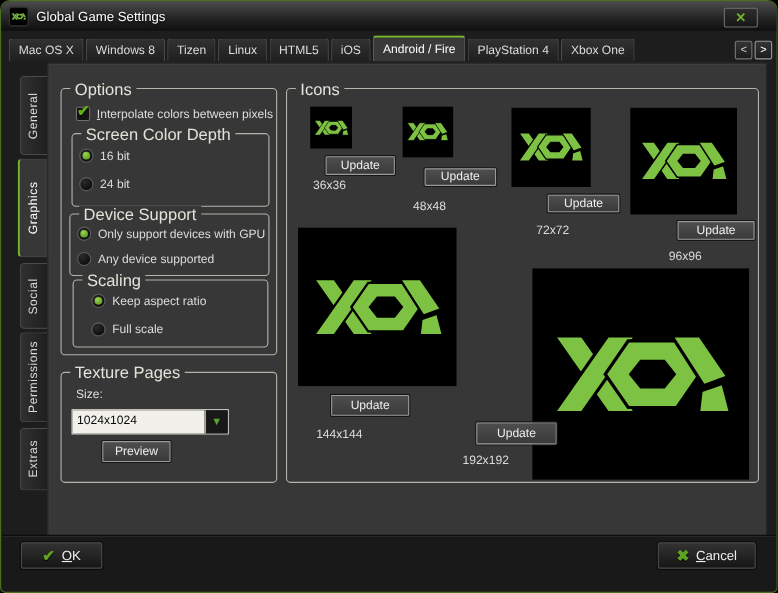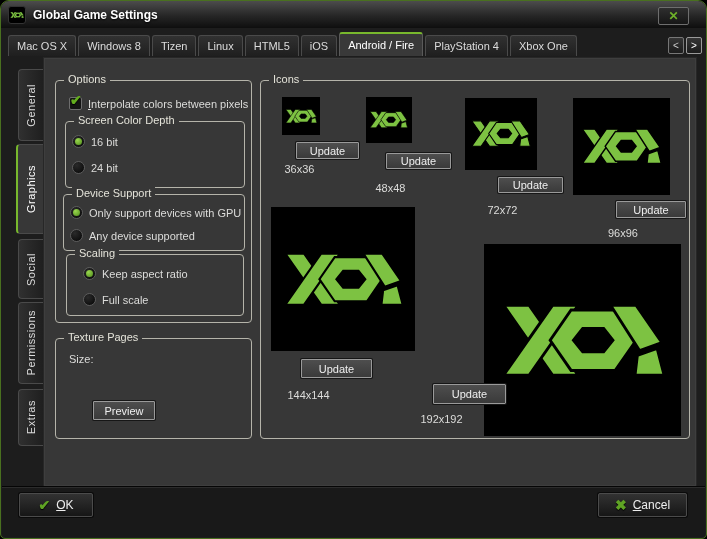--- a/index.html
+++ b/index.html
@@ -13,21 +13,21 @@
   #titlebar {
     position:absolute; left:0; top:0; right:0; height:27px;
     background:linear-gradient(#4c4c4c, #262626 55%, #0e0e0e);
     border-radius:8px 8px 0 0; display:flex; align-items:center; padding-left:7px;
   }
   .title-icon {
     width:18px; height:18px; background:#000; border:1px solid #333; border-radius:3px;
     display:flex; align-items:center; justify-content:center; margin-right:7px;
   }
   .title-icon svg { width:14px; height:8px; }
-  #title-text { color:#fff; font-size:12px; font-weight:bold; text-shadow:0 1px 2px #000; }
+  #title-text { color:#fff; font-size:12px; font-weight:normal; text-shadow:0 1px 2px #000; }
   #close-btn {
     position:absolute; right:17px; top:6px; width:31px; height:18px;
     background:linear-gradient(#2e2e2e,#161616); border:1px solid #6e6e6e;
     border-radius:2px; color:#6fb229; font-size:12px; font-weight:bold;
     display:flex; align-items:center; justify-content:center; line-height:1; cursor:default;
   }
   
   #ptabs {
     position:absolute; left:7px; top:31px; right:44px; height:24px;
     display:flex; align-items:flex-end; gap:2px; overflow:hidden; white-space:nowrap;
@@ -70,21 +70,21 @@
   #panel {
     position:absolute; left:42px; top:56px; width:654px; height:430px;
     background:#373737; border:1px solid #272727;
     box-shadow:inset 0 0 0 1px #3e3e3e;
   }
   .groupbox {
     position:absolute; border:1px solid #b5b4aa; border-radius:4px;
   }
   .groupbox > .legend {
     position:absolute; top:-8px; left:8px; background:#373737; padding:0 4px;
-    font-size:11px; color:#e4e3d9;
+    font-size:15px; color:#e4e3d9;
   }
   .label-text { font-size:11px; color:#dcdcda;text-align:right; }
   .accel { display:inline-block; }
   .accel::first-letter { text-decoration:underline; }
   
   .check-row { position:absolute; display:flex; align-items:center; gap:6px; }
   .checkbox {
     width:13px; height:13px; background:#141414; border:1px solid #6e6e6e; border-radius:2px;
     position:relative; flex:0 0 auto;
   }
@@ -264,20 +264,26 @@
         <div class="radio-row" style="left:16px; top:38px;">
           <span class="radio"></span>
           <span class="label-text">Full scale</span>
         </div>
       </div>
     </div>
 
     <div class="groupbox" style="left:11px; top:280px; width:197px; height:101px;">
       <span class="legend">Texture Pages</span>
       <span class="label-text" style="position:absolute; left:13px; top:14px;">Size:</span>
+      <div class="combo" style="left:9px; top:33px; width:143px; height:23px;">
+        <span class="field">1024x1024</span>
+        <span class="arrow-btn">
+          <span>▼</span>
+        </span>
+      </div>
       <div class="btn" style="left:9px; top:62px; width:62px; height:19px;">
         <span>Preview</span>
       </div>
     </div>
 
     <div class="groupbox" style="left:216px; top:22px; width:430px; height:359px;">
       <span class="legend">Icons</span>
 
       <div class="icon-tile" style="left:21px; top:16px; width:38px; height:38px;">
         <svg viewBox="0 0 144 64">

